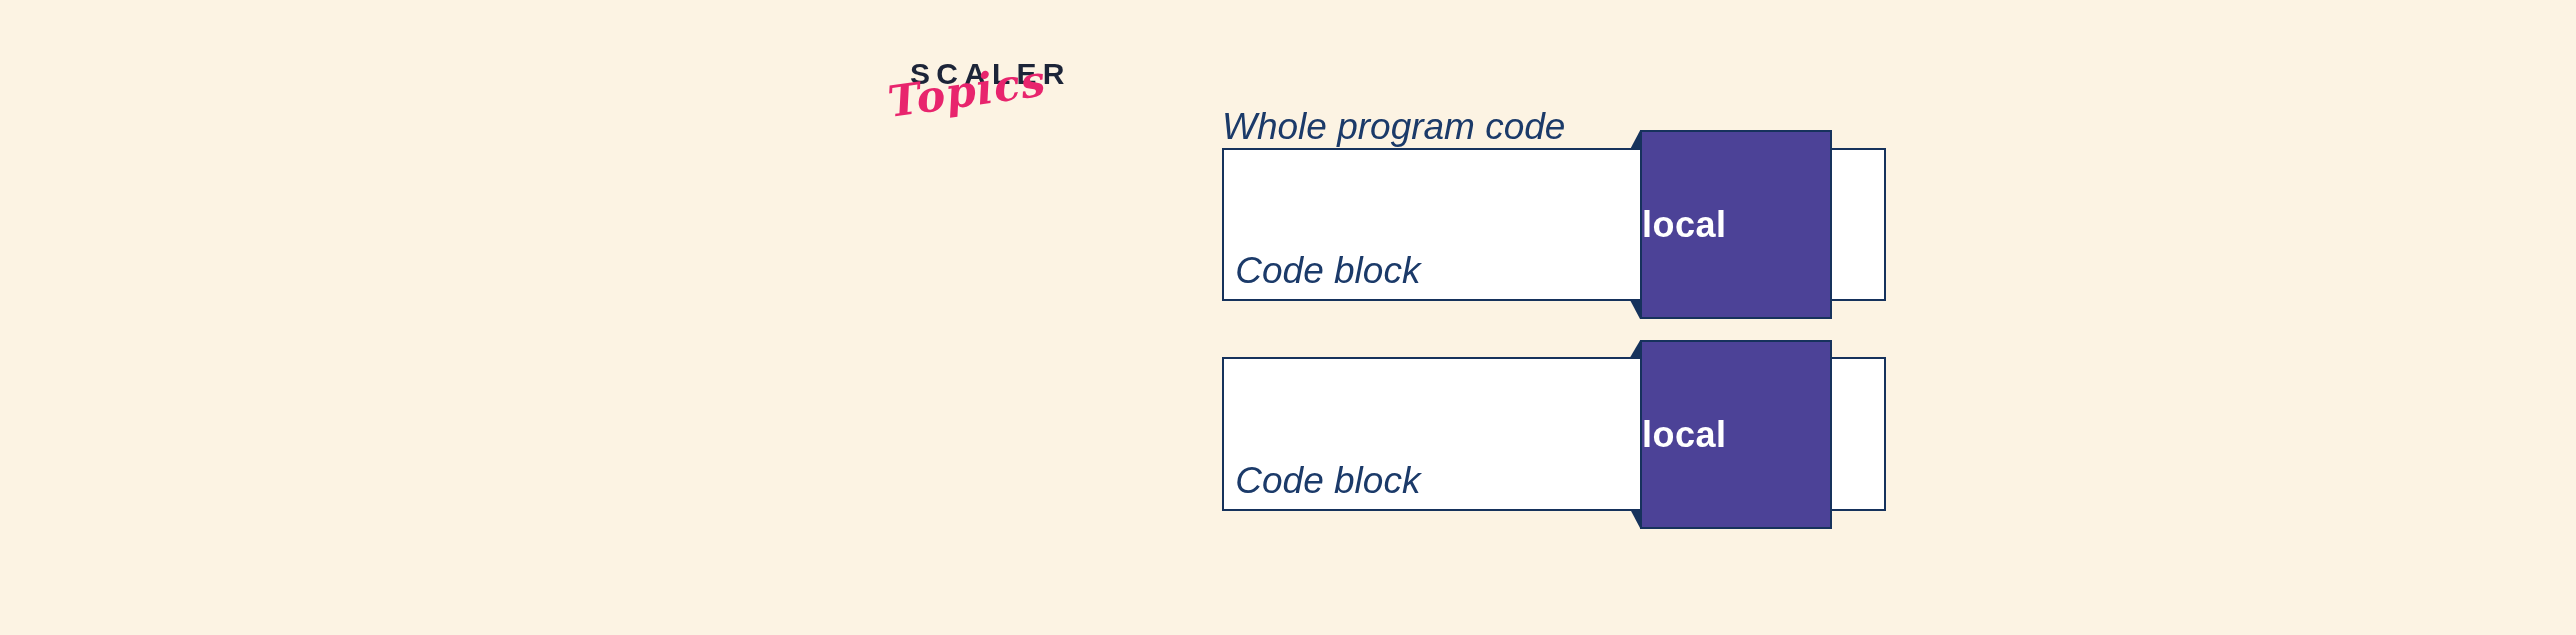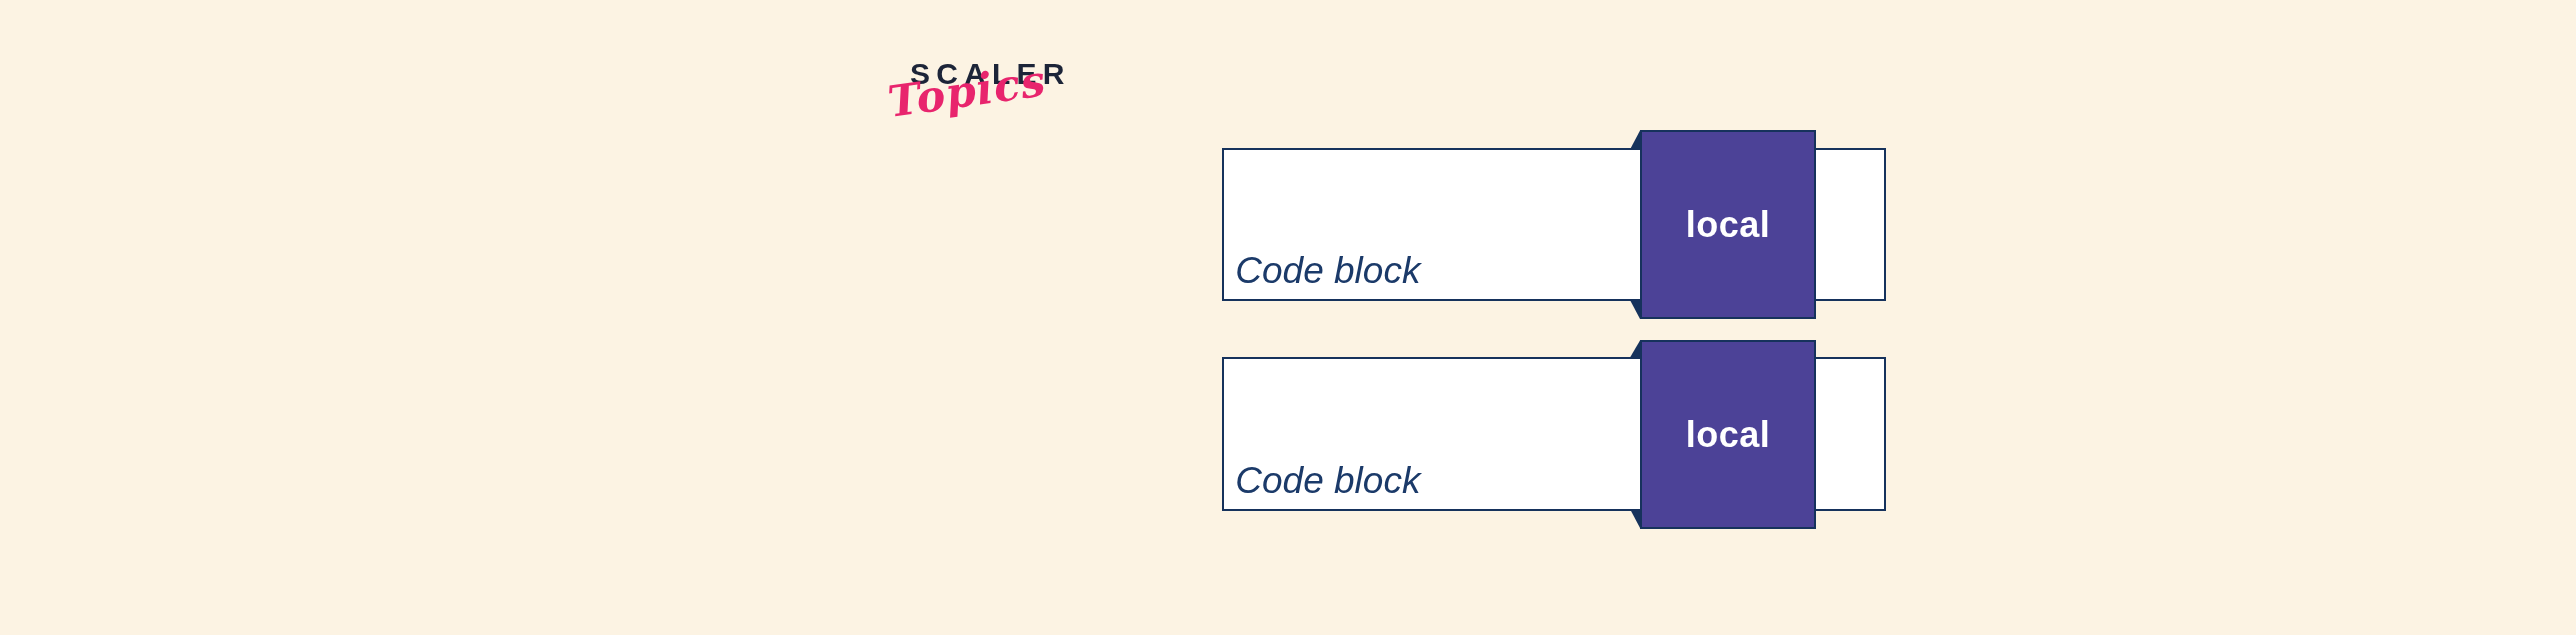--- a/index.html
+++ b/index.html
@@ -59,24 +59,24 @@
   .code-box-1{top:148px;height:153px;}
   .code-box-2{top:357px;height:154px;}
   .code-box-label{
     position:absolute;left:11.3px;bottom:7.2px;
     font-size:37px;font-style:italic;
     color:var(--label-navy);
     white-space:nowrap;
   }
 
   .ribbon{
-    position:absolute;left:1640px;width:176px;
+    position:absolute;left:1640px;width:192px;
     background:var(--ribbon-purple);
     border:2.1px solid var(--outline-navy);
-    display:flex;align-items:center;justify-content:center;
+    display:flex;align-items:center;justify-content:flex-start;
   }
   .ribbon-1{top:130px;height:189px;}
   .ribbon-2{top:340px;height:189px;}
   .ribbon-label{
     font-size:36px;font-weight:700;
     color:var(--ribbon-text);
     letter-spacing:0.5px;
   }
 
   .fold{position:absolute;background:var(--outline-navy);width:10.3px;}
@@ -90,20 +90,21 @@
 </head>
 <body>
 
 <div class="canvas">
 
   <div class="logo">
     <div class="logo-primary">SCALER</div>
     <div class="logo-secondary">Topics</div>
   </div>
 
+  <div class="diagram-title">Whole program code</div>
 
   <div class="code-box code-box-1">
     <span class="code-box-label">Code block</span>
   </div>
   <span class="fold fold-top fold-1-top"></span>
   <span class="fold fold-bottom fold-1-bottom"></span>
   <div class="ribbon ribbon-1">
     <span class="ribbon-label">local</span>
   </div>
 

